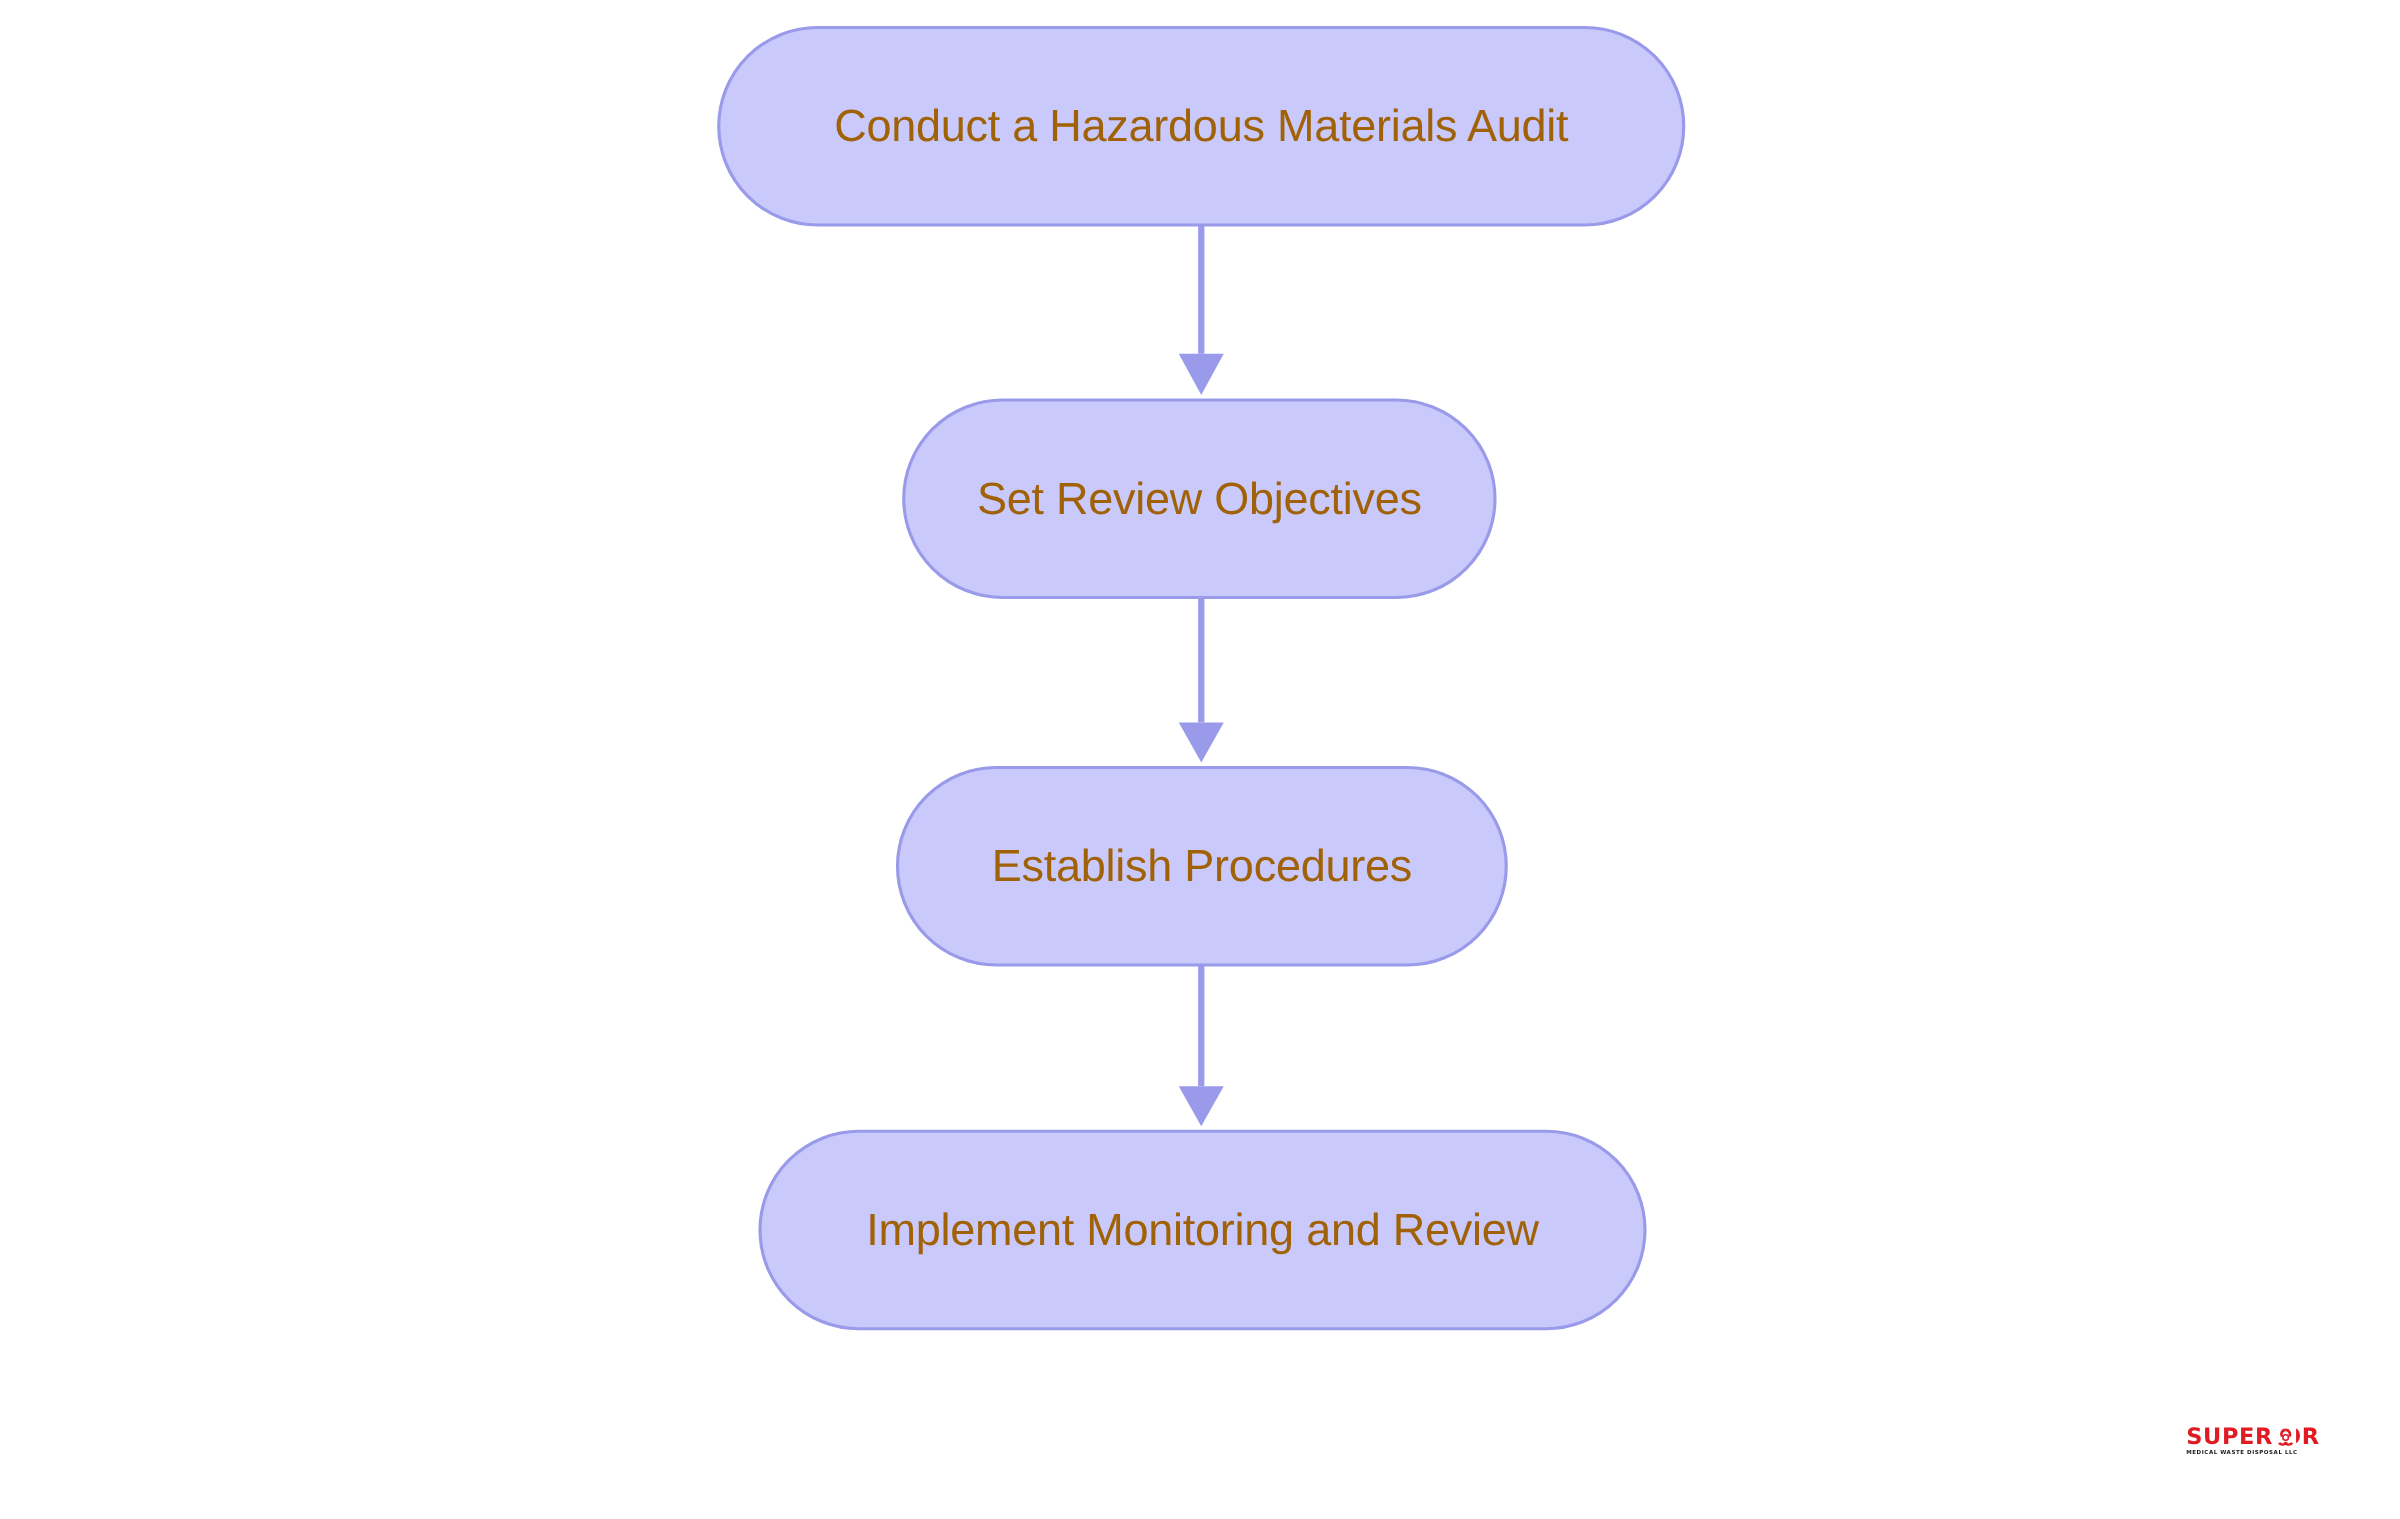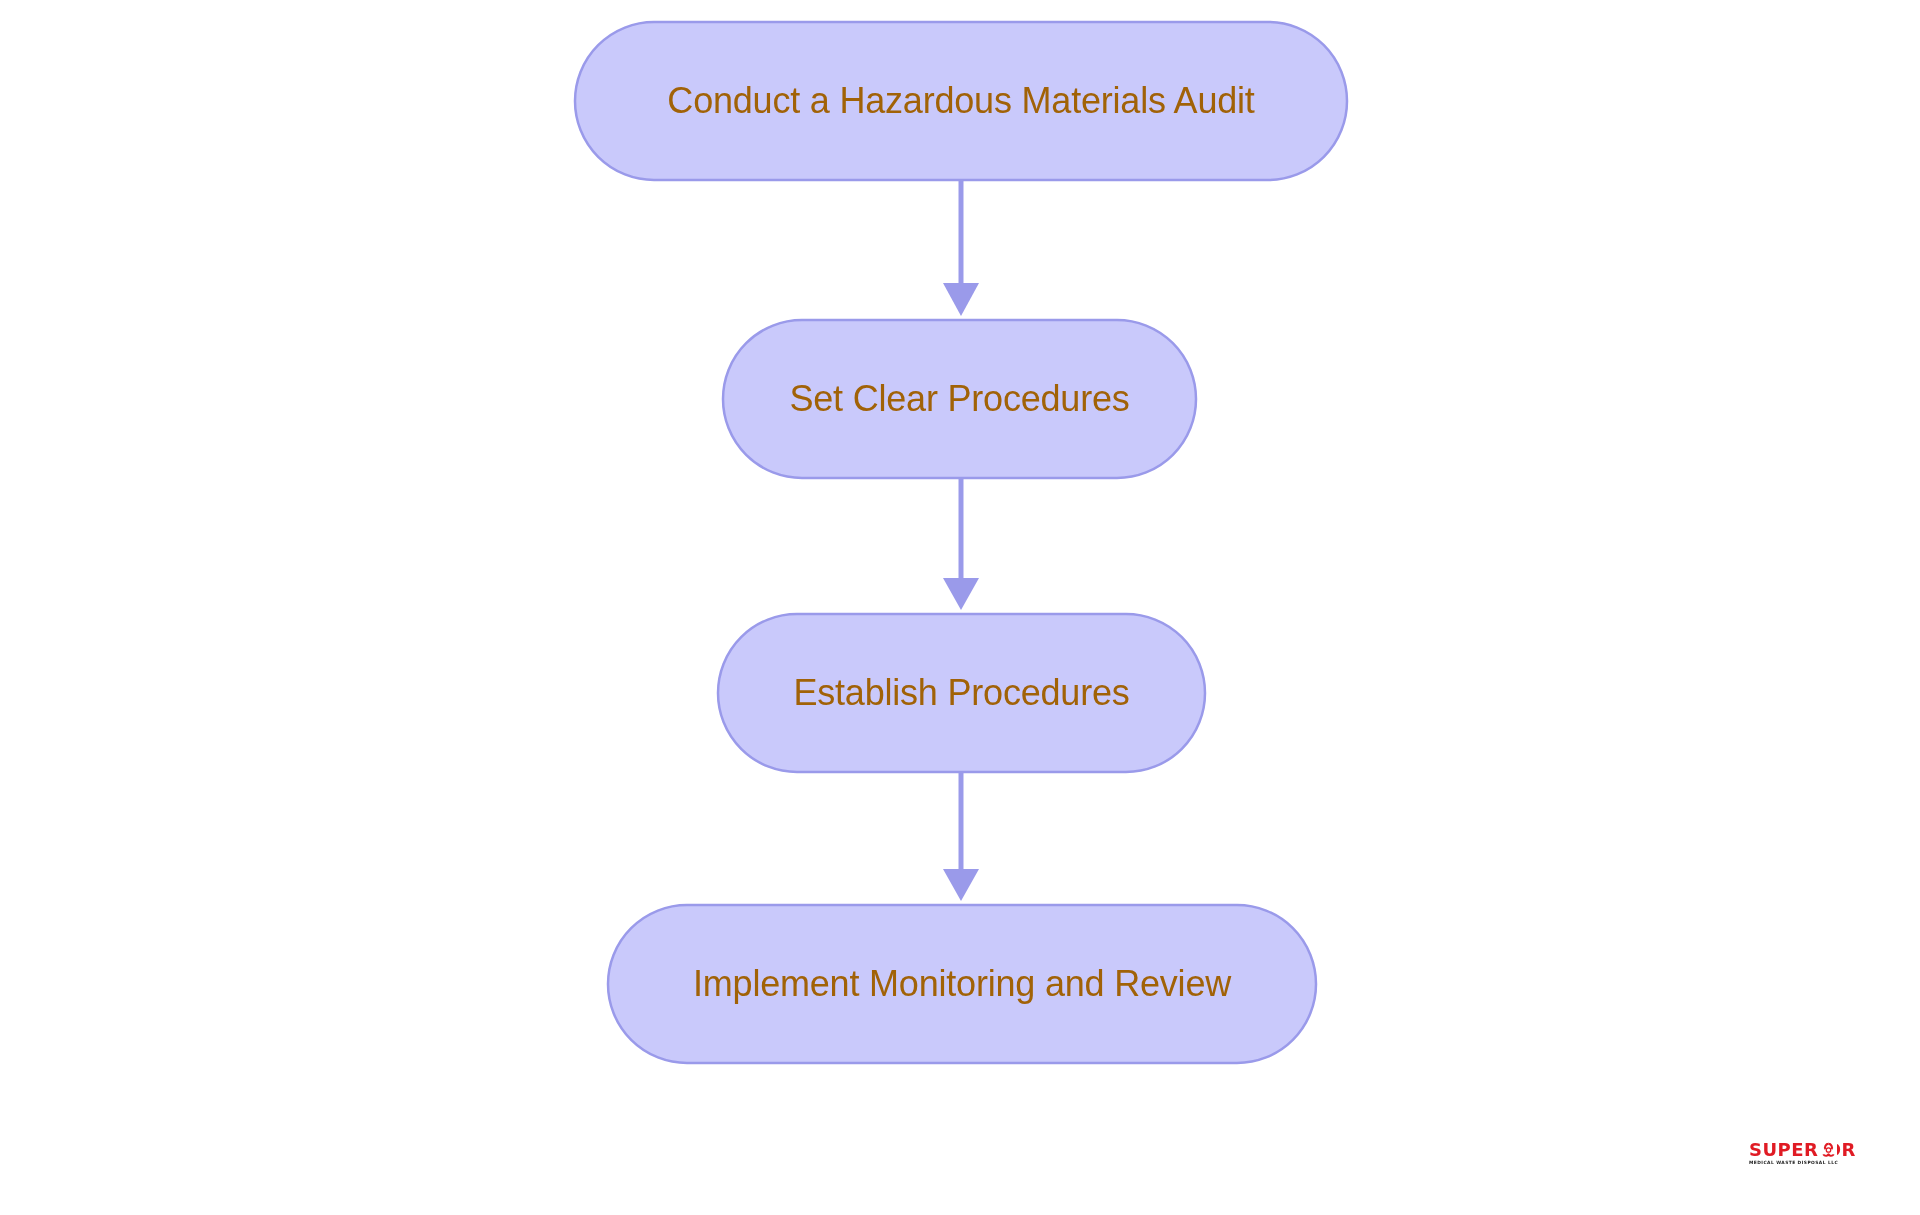--- a/index.html
+++ b/index.html
@@ -99,21 +99,21 @@
 
     <rect x="723" y="320" width="473" height="158" rx="79" ry="79" fill="#c9c9fb" stroke="#9a9aea" stroke-width="2.5"></rect>
 
     <rect x="718" y="614" width="487" height="158" rx="79" ry="79" fill="#c9c9fb" stroke="#9a9aea" stroke-width="2.5"></rect>
 
     <rect x="608" y="905" width="708" height="158" rx="79" ry="79" fill="#c9c9fb" stroke="#9a9aea" stroke-width="2.5"></rect>
   </svg>
 
   <div class="node-label" style="left:575px; top:22px; width:772px; height:158px; font-size:36px;">Conduct a Hazardous Materials Audit</div>
 
-  <div class="node-label" style="left:723px; top:320px; width:473px; height:158px; font-size:36px;">Set Clear Procedures</div>
+  <div class="node-label" style="left:723px; top:320px; width:473px; height:158px; font-size:36px;">Set Review Objectives</div>
 
   <div class="node-label" style="left:718px; top:614px; width:487px; height:158px; font-size:36px;">Establish Procedures</div>
 
   <div class="node-label" style="left:608px; top:905px; width:708px; height:158px; font-size:36px;">Implement Monitoring and Review</div>
 
   <div id="watermark">
     <div id="wm-title">
       <span>SUPERIOR</span>
       <svg id="wm-biohazard" viewBox="0 0 32 32" xmlns="http://www.w3.org/2000/svg">
         <rect x="0" y="0" width="32" height="32" fill="#ffffff"></rect>

